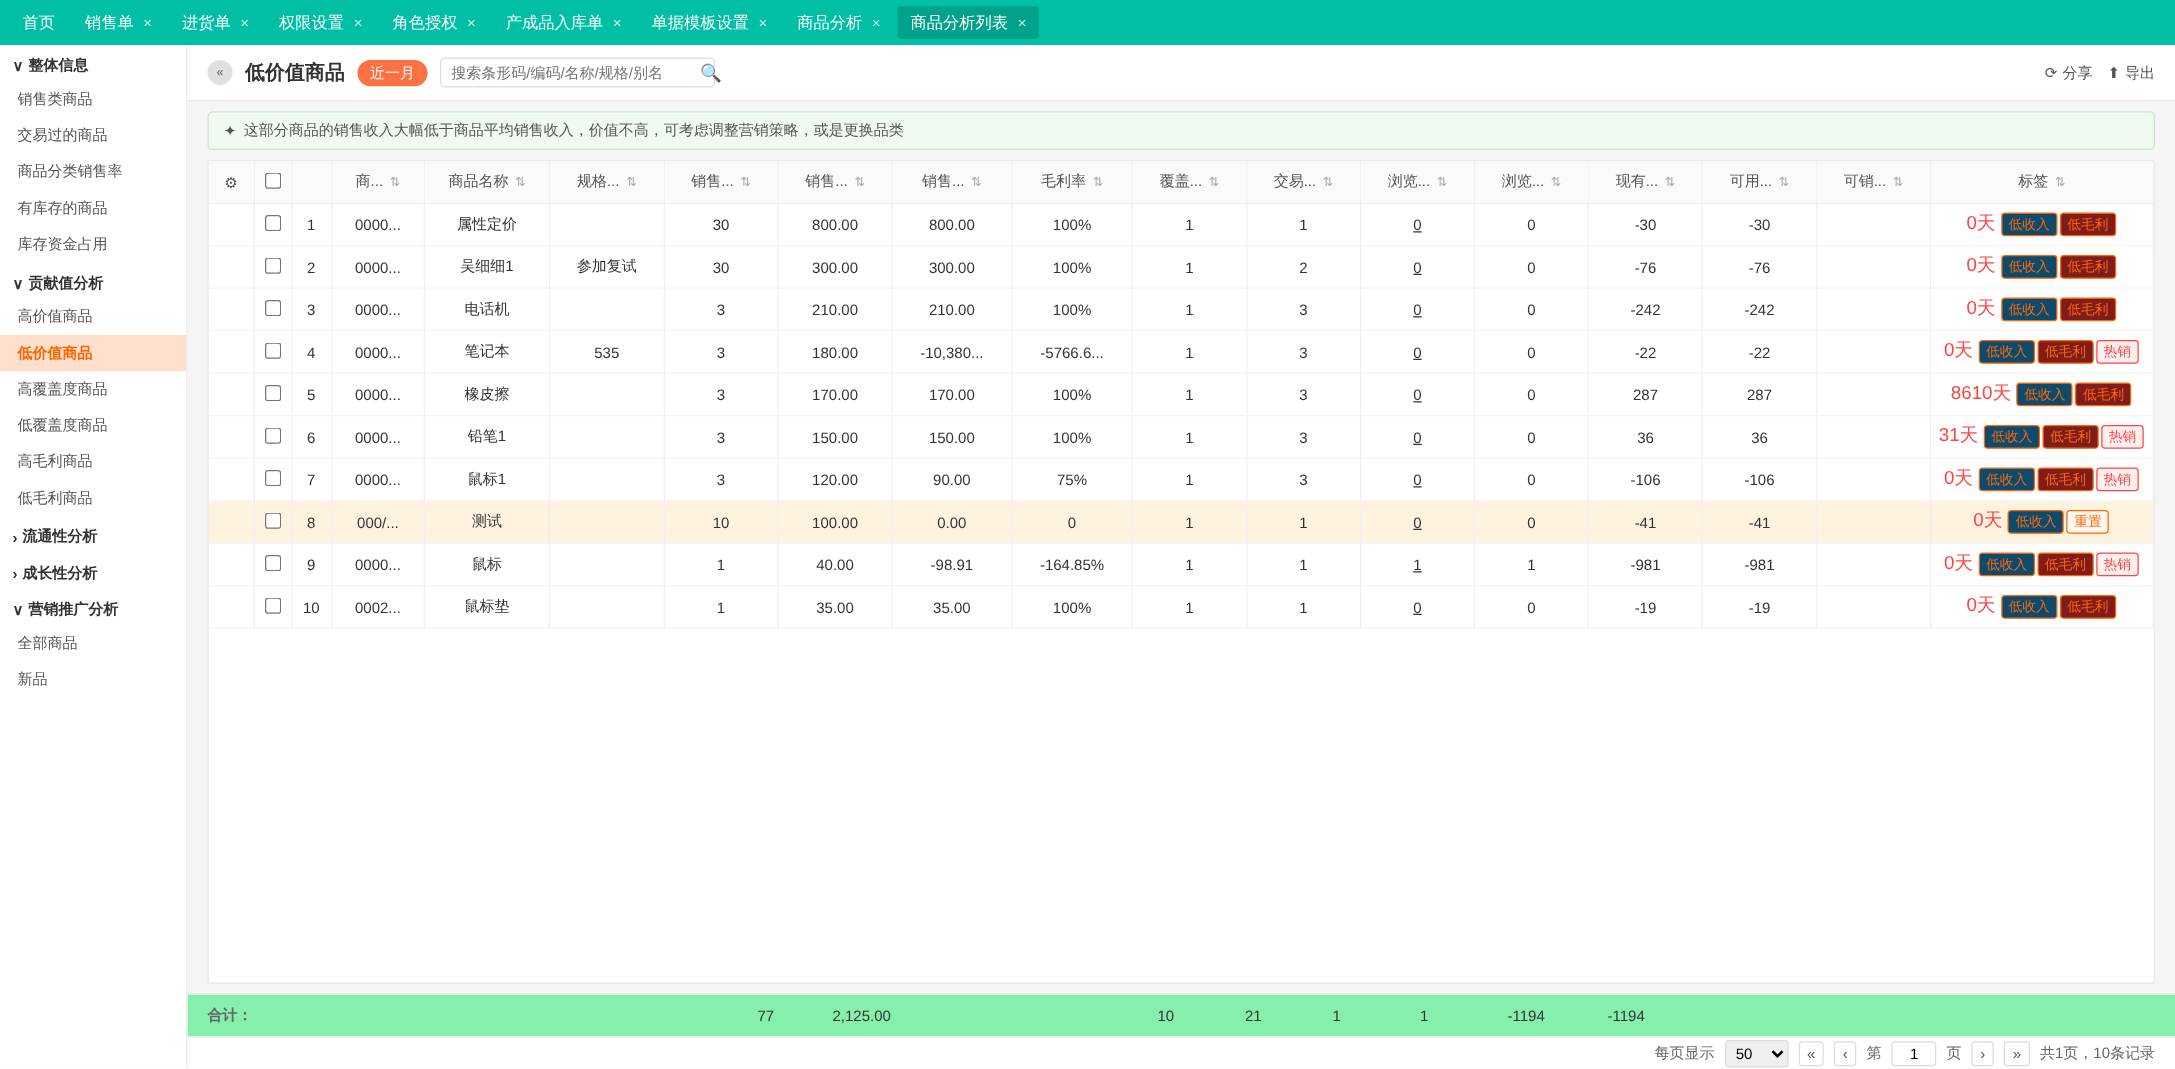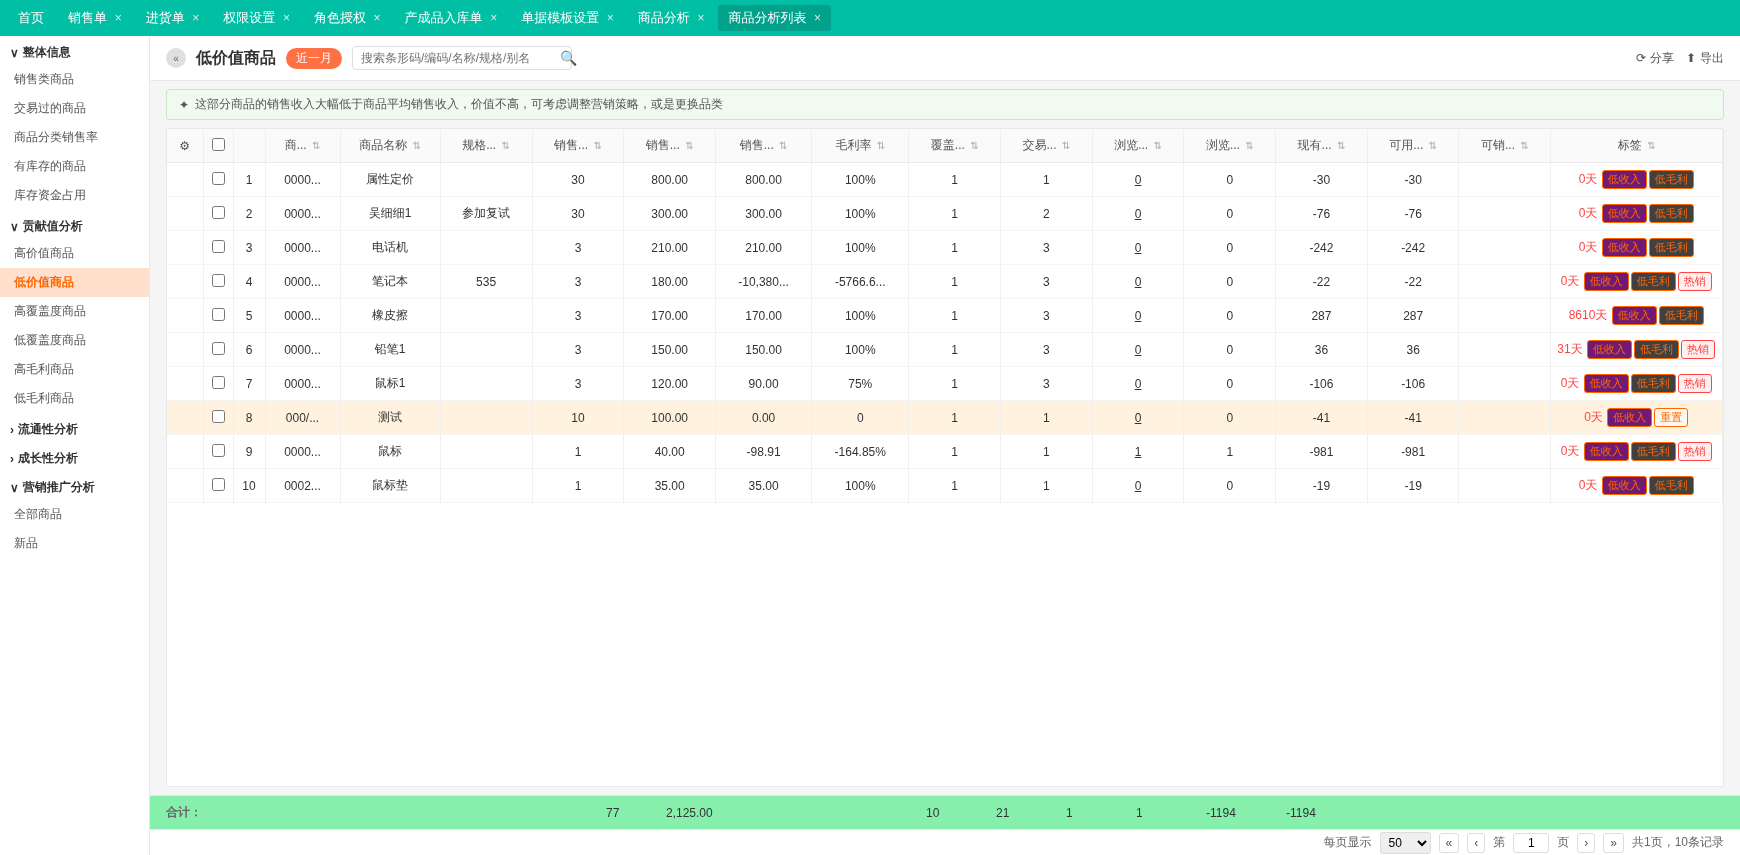--- a/index.html
+++ b/index.html
@@ -187,25 +187,25 @@
       white-space: nowrap;
     }
     .tag-badge {
       display: inline-block;
       padding: 1px 5px;
       border-radius: 3px;
       font-size: 11px;
       margin: 1px;
       border: 1px solid;
     }
-    .tag-low-income { color: #ff6600; border-color: #ff6600; background: #701a75; }
-    .tag-low-profit { color: #ff6600; border-color: #ff6600; background: #404040; font-family: Liberation Mono, monospace; }
+    .tag-low-income { color: #ff6600; border-color: #ff6600; background: #0c4a6e; }
+    .tag-low-profit { color: #ff6600; border-color: #ff6600; background: #7f1d1d; font-family: Liberation Mono, monospace; }
     .tag-hot { color: #ff4444; border-color: #ff4444; background: #fff0f0; font-family: Liberation Serif, serif; }
     .tag-attention { color: #ff6600; border-color: #ff6600; background: #fff8f0; }
-    .day-tag { color: #ff4444; font-size: 12px; }
+    .day-tag { color: #ff4444; font-size: 15px; }
     .link-underline { text-decoration: underline; color: #333; cursor: pointer; }
     .checkbox-cell { width: 30px; }
 
     
     .table-footer {
       background: #86efac;
       border-top: 1px solid #e8e8e8;
       padding: 8px 16px;
       display: flex;
       align-items: center;

